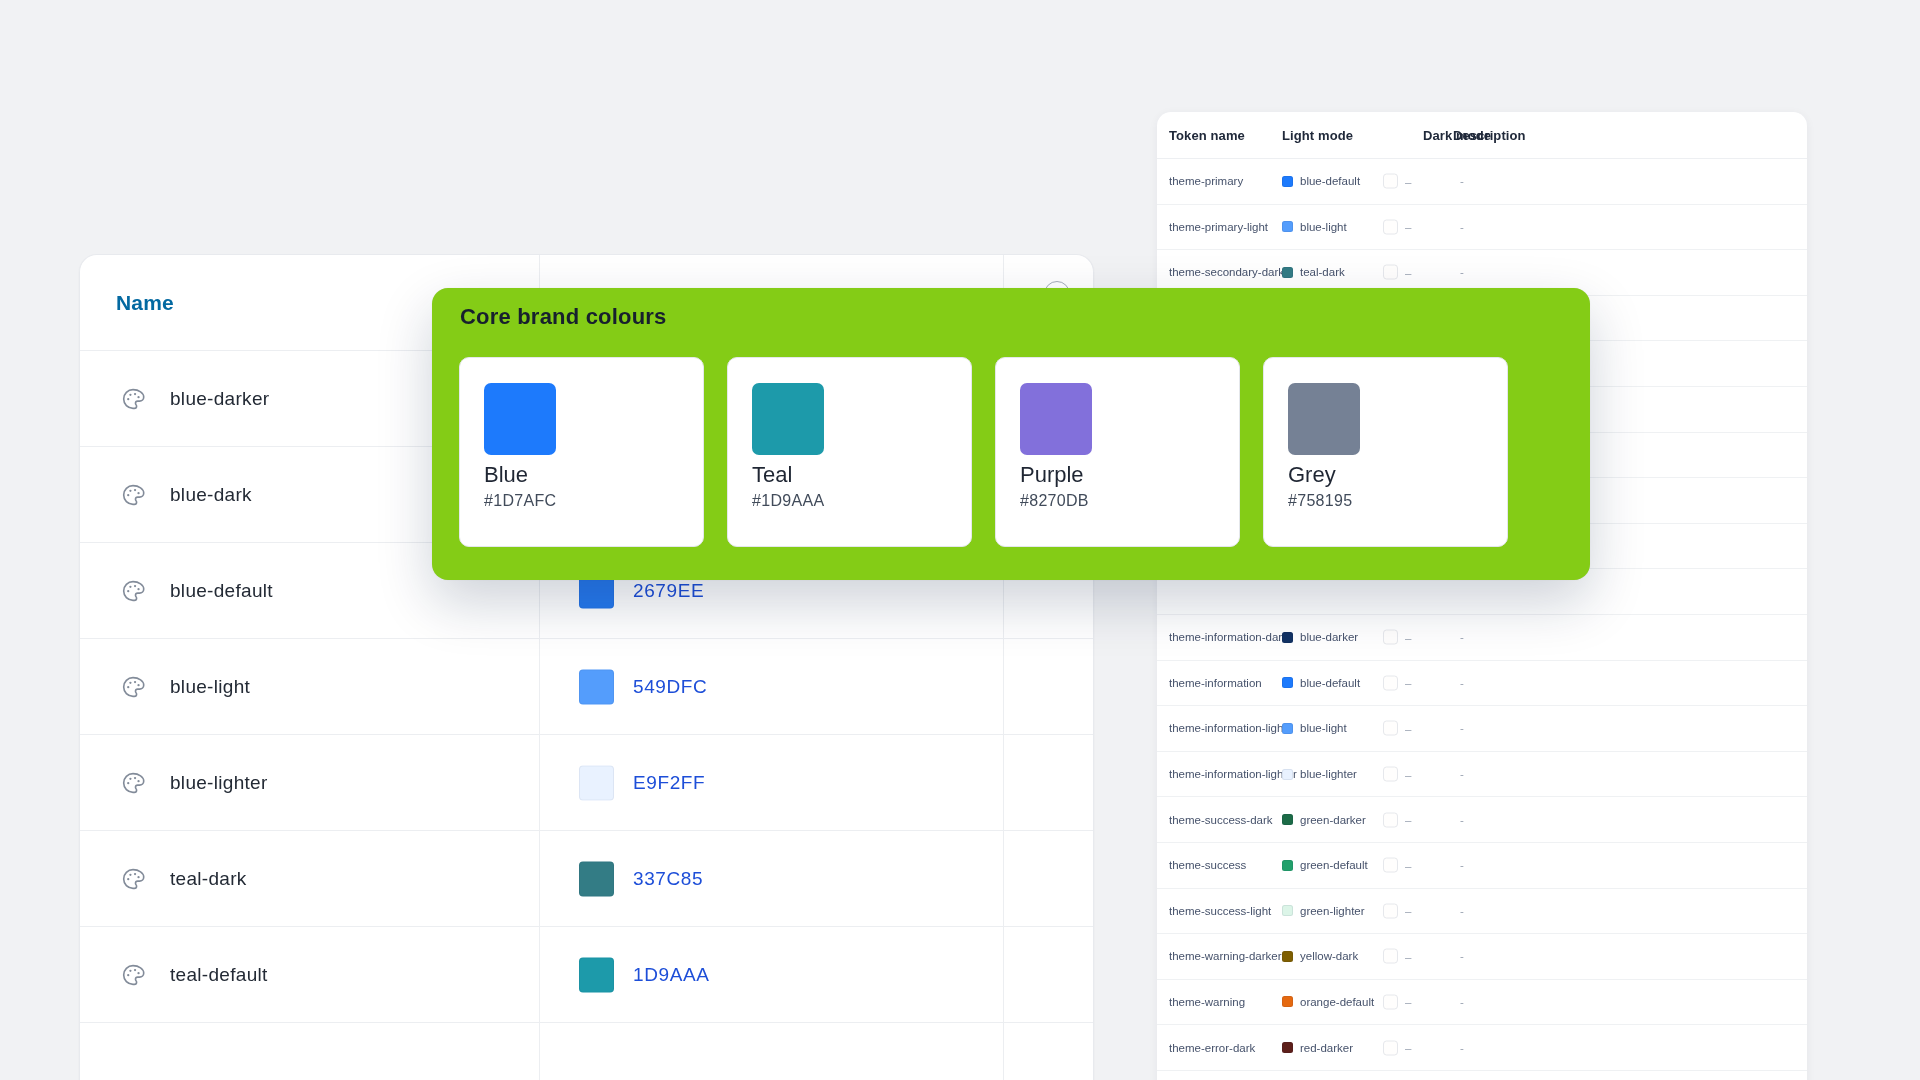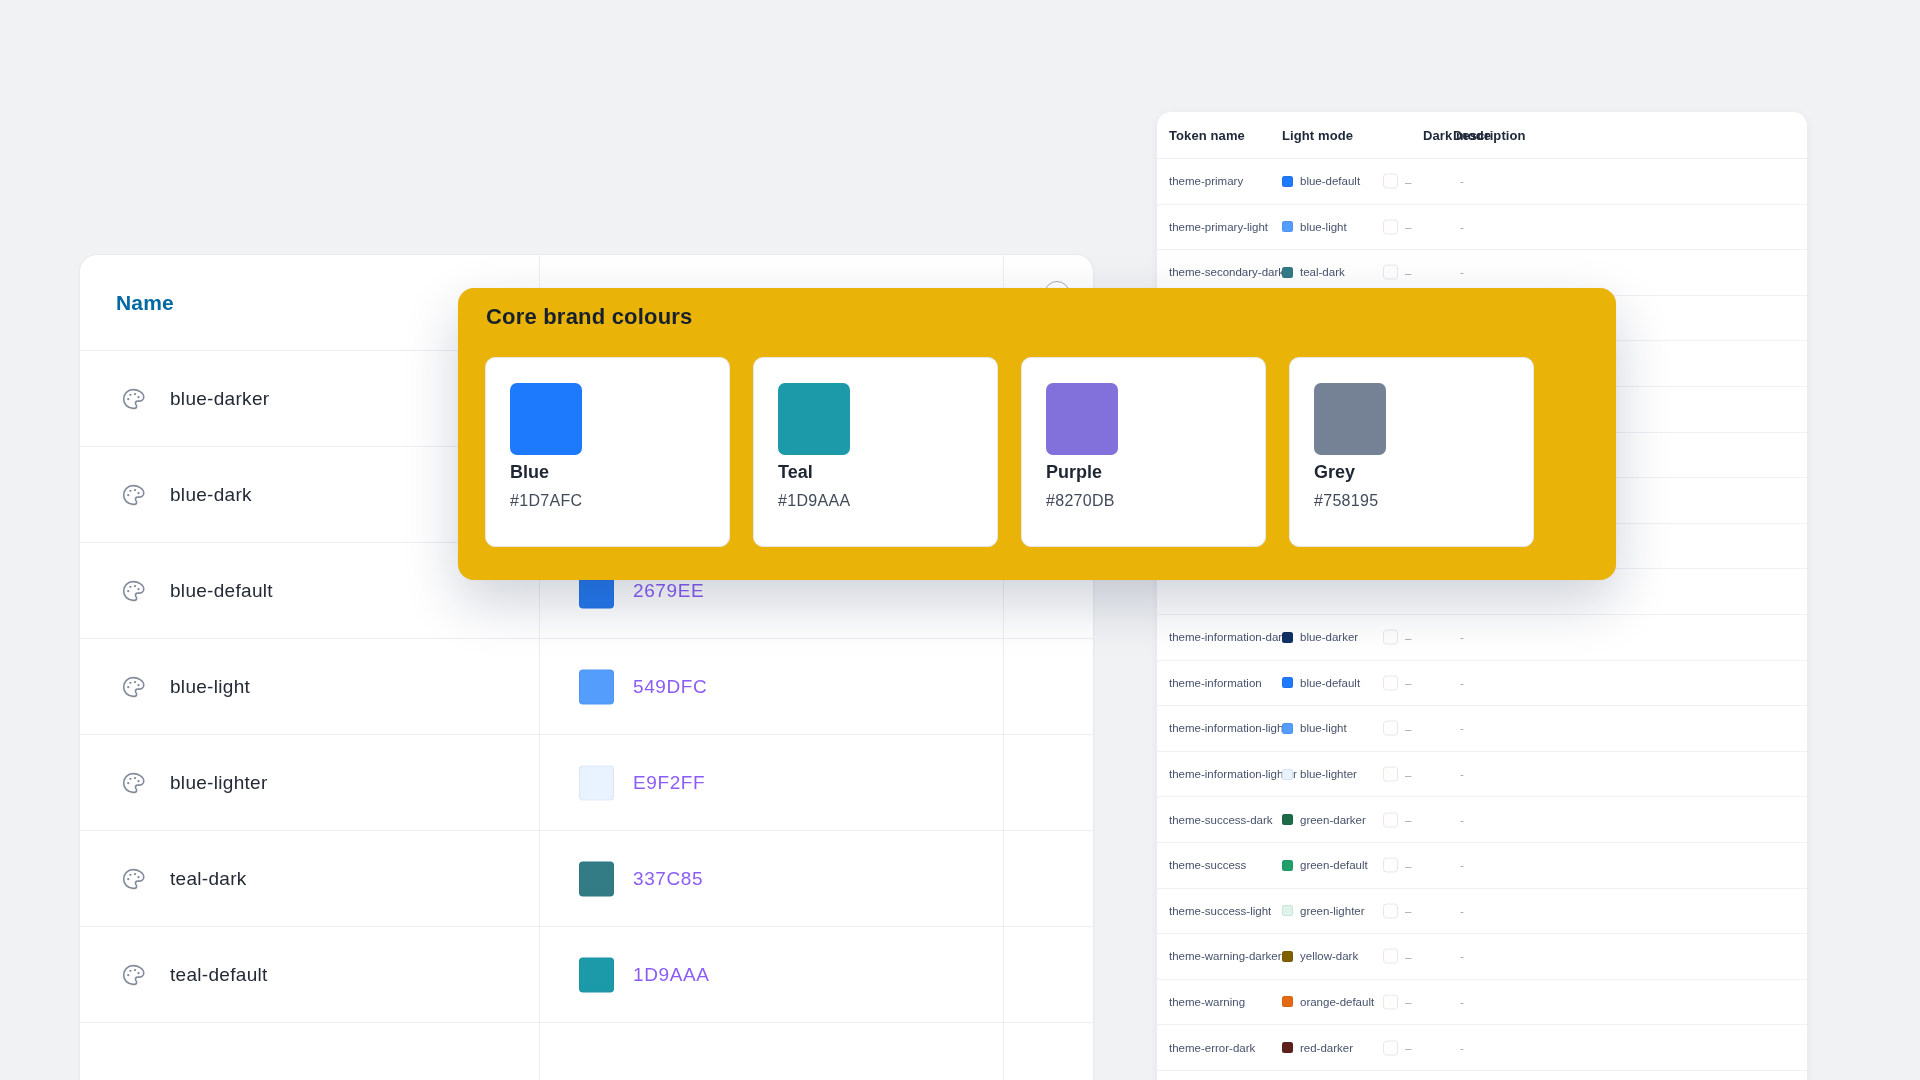--- a/index.html
+++ b/index.html
@@ -40,21 +40,21 @@
   .lt-name{
     position:absolute;left:90px;top:50%;transform:translateY(-50%);
     font-size:19px;color:#232A35;letter-spacing:.3px;
   }
   .lt-swatch{
     position:absolute;left:499px;top:50%;transform:translateY(-50%);
     width:35px;height:35px;border-radius:4px;box-shadow:inset 0 0 0 1px rgba(9,30,66,.06);
   }
   .lt-hex{
     position:absolute;left:553px;top:50%;transform:translateY(-50%);
-    font-size:19px;color:#8b5cf6;letter-spacing:.6px;
+    font-size:19px;color:#1d4ed8;letter-spacing:.6px;
   }
   
   #peek-circle{
     position:absolute;left:1044px;top:281px;width:24px;height:24px;border-radius:50%;
     border:1.5px solid #A5ADBA;background:#fff;z-index:15;
   }
 
   
   .rt-header{
     position:relative;height:46px;border-bottom:1px solid #EDEFF2;
@@ -70,33 +70,33 @@
   .rt-swatch{width:11px;height:11px;border-radius:2.5px;box-shadow:inset 0 0 0 1px rgba(9,30,66,.08);}
   .rt-light-label{margin-left:7px;font-size:11.5px;color:#46526B;}
   .rt-dark{left:226px;}
   .rt-checkbox{width:13px;height:13px;border-radius:3.5px;border:1px solid #E6E8EC;background:#FFFEFD;}
   .rt-dash{margin-left:7px;font-size:11.5px;color:#97A0AF;}
   .rt-desc{left:303px;font-size:11.5px;color:#97A0AF;}
   .c0{left:12px;} .c1{left:125px;} .c2{left:226px;padding-left:40px;} .c3{left:296px;}
 
   
   #overlay{
-    position:absolute;left:458px;top:288px;width:1158px;height:292px;z-index:30;
-    background:#eab308;border-radius:16px;
+    position:absolute;left:432px;top:288px;width:1158px;height:292px;z-index:30;
+    background:#84cc16;border-radius:16px;
     box-shadow:0 22px 55px rgba(9,30,66,.20), 0 0 1px rgba(9,30,66,.12);
   }
   #overlay-title{
     position:absolute;left:28px;top:16px;font-size:22px;font-weight:700;color:#17202E;letter-spacing:.2px;
   }
   .tile{
     position:absolute;top:69px;width:243px;height:188px;
     border:1px solid #E4E7EB;border-radius:10px;background:#fff;
   }
   .tile-swatch{position:absolute;left:24px;top:25px;width:72px;height:72px;border-radius:7px;}
-  .tile-name{position:absolute;left:24px;top:104px;font-size:18px;font-weight:700;color:#1F2633;text-align:center;}
+  .tile-name{position:absolute;left:24px;top:104px;font-size:22px;font-weight:400;color:#1F2633;text-align:center;}
   .tile-hex{position:absolute;left:24px;top:134px;font-size:16px;color:#414B5A;letter-spacing:.3px;}
 </style>
 </head>
 <body>
 
 <div class="stage">
 
   <div id="right-card" class="card">
     <div class="rt-header">
       <span class="rt-h c0">Token name</span>

